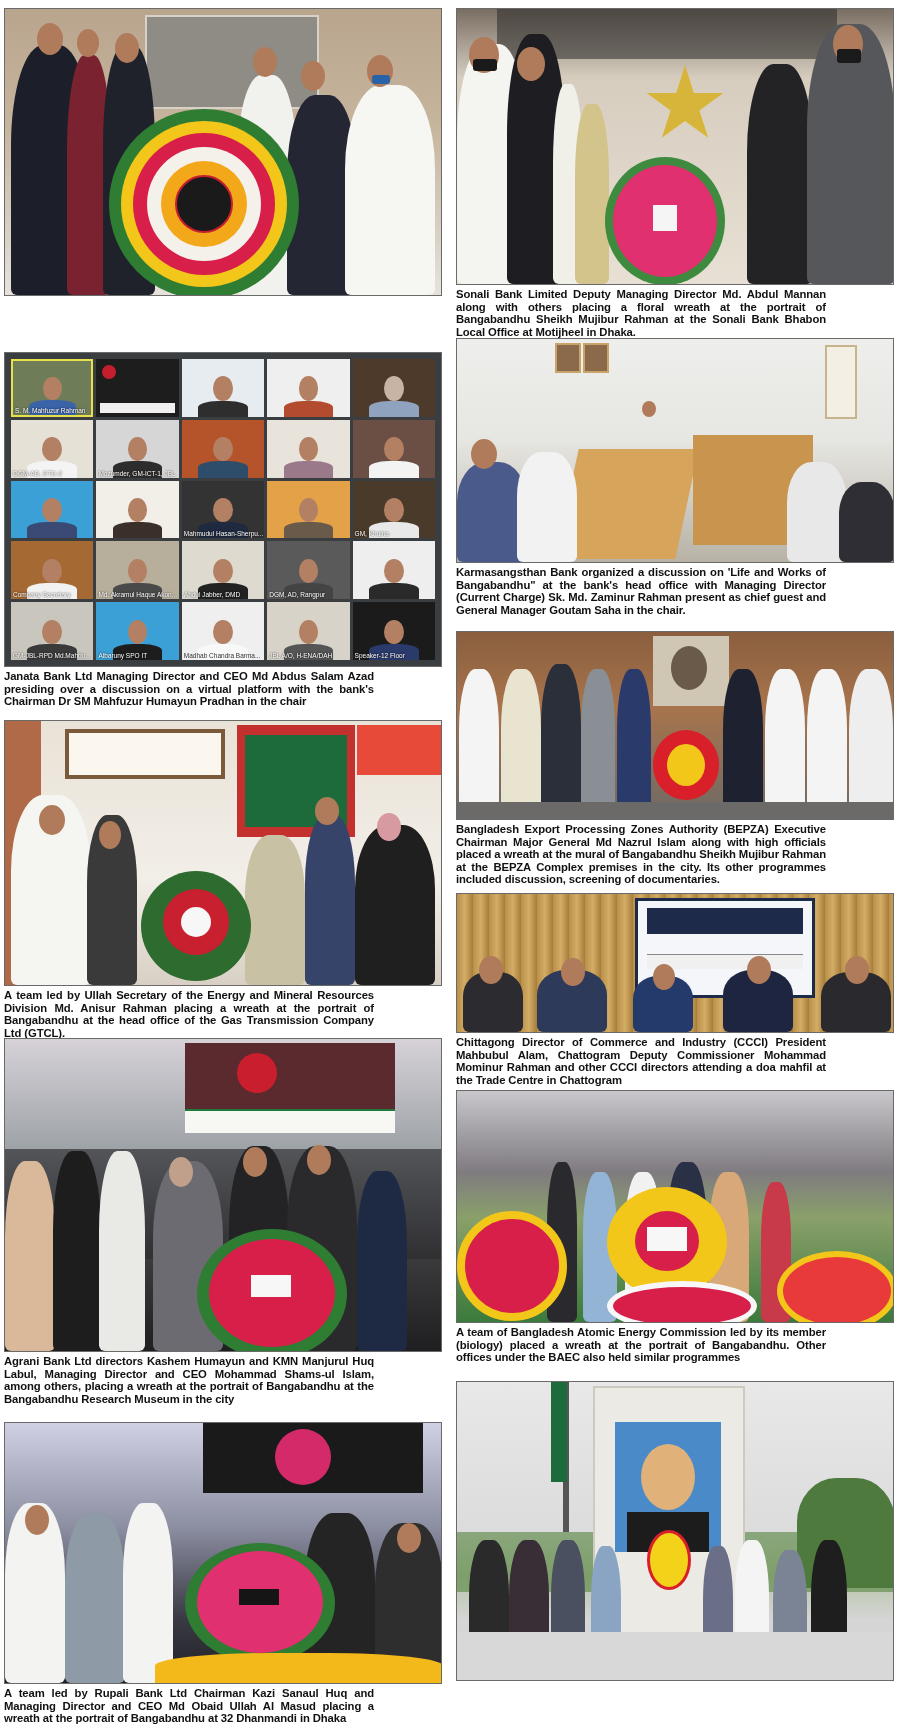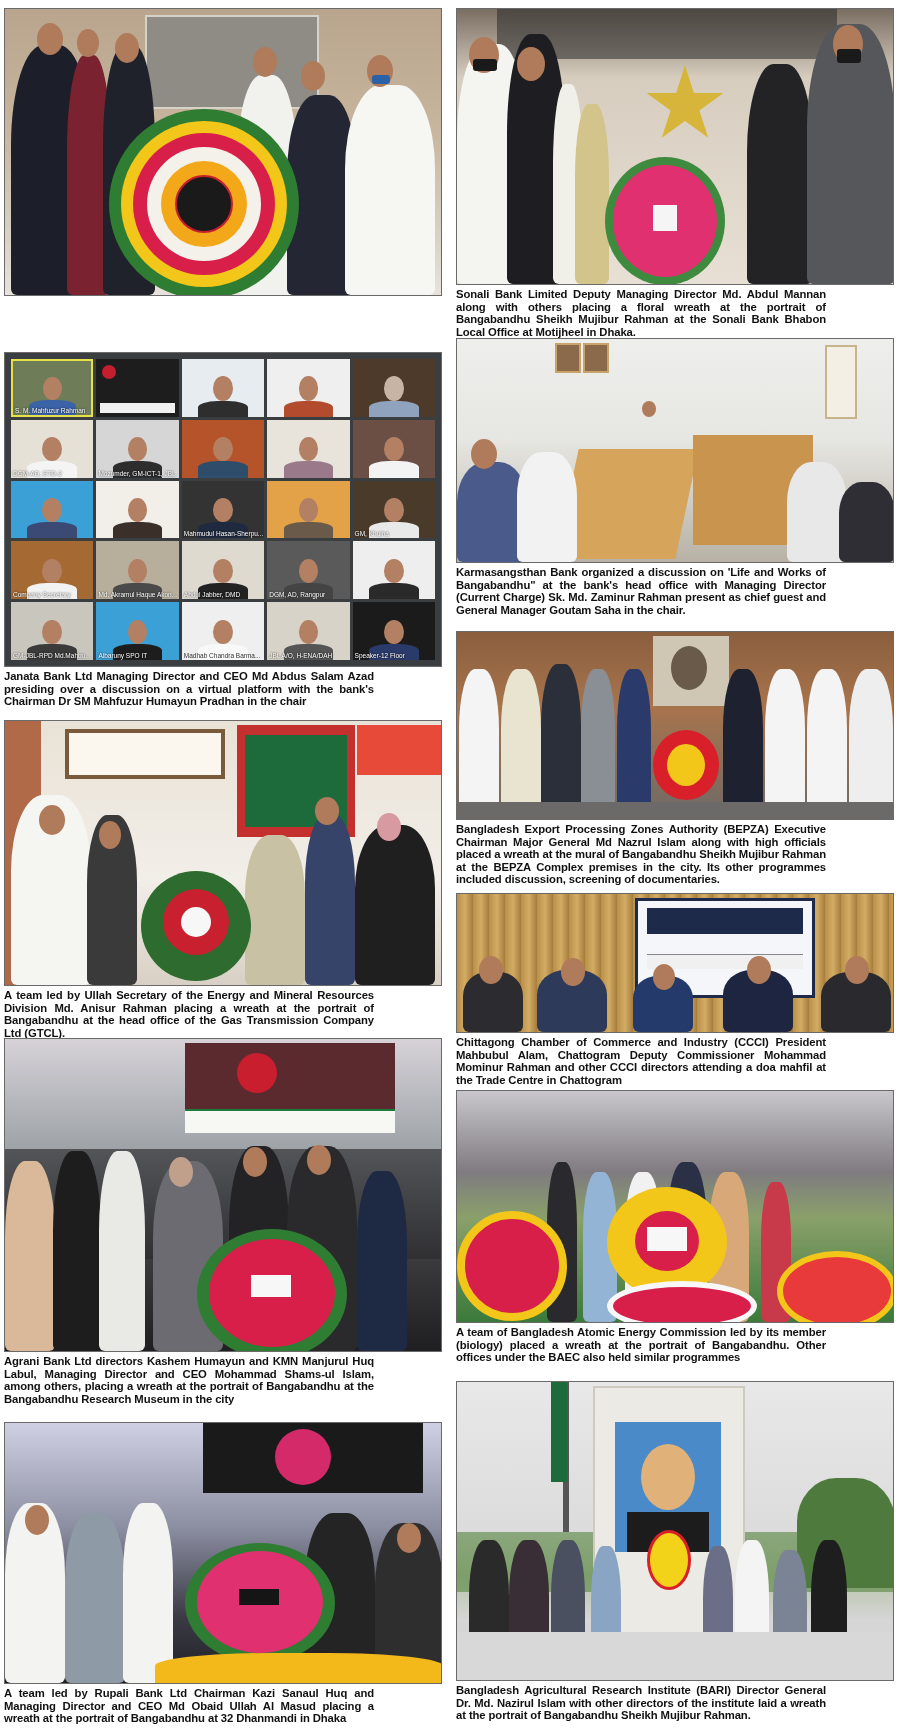--- a/index.html
+++ b/index.html
@@ -323,21 +323,21 @@
       <div class="person" style="left:80px;width:70px;height:62px;background:#2e3a5a;"></div>
       <div class="person" style="left:176px;width:60px;height:56px;background:#243a6a;"></div>
       <div class="person" style="left:266px;width:70px;height:62px;background:#1e2540;"></div>
       <div class="person" style="left:364px;width:70px;height:60px;background:#2a2a2e;"></div>
       <div class="head" style="left:22px;top:62px;width:24px;height:28px;"></div>
       <div class="head" style="left:104px;top:64px;width:24px;height:28px;"></div>
       <div class="head" style="left:196px;top:70px;width:22px;height:26px;"></div>
       <div class="head" style="left:290px;top:62px;width:24px;height:28px;"></div>
       <div class="head" style="left:388px;top:62px;width:24px;height:28px;"></div>
     </div>
-    <div class="caption">Chittagong Chamber of Commerce and Industry (CCCI) President Mahbubul Alam, Chattogram Deputy Commissioner Mohammad Mominur Rahman and other CCCI directors attending a doa mahfil at the Trade Centre in Chattogram</div>
+    <div class="caption">Chittagong Director of Commerce and Industry (CCCI) President Mahbubul Alam, Chattogram Deputy Commissioner Mohammad Mominur Rahman and other CCCI directors attending a doa mahfil at the Trade Centre in Chattogram</div>
   </div>
 
   <div class="item" style="top:1090px;">
     <div class="photo" style="height:233px;">
       <div class="scene" style="background:linear-gradient(180deg,#c9c7cc 0%,#7f7b80 35%,#8aa06a 55%,#3a7a3a 100%);"></div>
       <div class="person" style="left:90px;width:30px;height:160px;background:#2a2a2e;"></div>
       <div class="person" style="left:126px;width:34px;height:150px;background:#93b4d4;"></div>
       <div class="person" style="left:168px;width:36px;height:150px;background:#f1f1f1;"></div>
       <div class="person" style="left:210px;width:40px;height:160px;background:#2a3046;"></div>
       <div class="person" style="left:252px;width:40px;height:150px;background:#d8a878;"></div>
@@ -367,15 +367,14 @@
       <div class="person" style="left:12px;width:40px;height:140px;background:#2a2a2a;"></div>
       <div class="person" style="left:52px;width:40px;height:140px;background:#3a2e36;"></div>
       <div class="person" style="left:94px;width:34px;height:140px;background:#4a5060;"></div>
       <div class="person" style="left:134px;width:30px;height:134px;background:#8aa4c4;"></div>
       <div class="person" style="left:246px;width:30px;height:134px;background:#6a6e86;"></div>
       <div class="person" style="left:278px;width:34px;height:140px;background:#f4f4f4;"></div>
       <div class="person" style="left:316px;width:34px;height:130px;background:#7a8494;"></div>
       <div class="person" style="left:354px;width:36px;height:140px;background:#1e1e1e;"></div>
       <div class="banner" style="left:0;top:250px;width:438px;height:50px;background:#d8d8d8;"></div>
     </div>
-    <div class="caption">Bangladesh Agricultural Research Institute (BARI) Director General Dr. Md. Nazirul Islam with other directors of the institute laid a wreath at the portrait of Bangabandhu Sheikh Mujibur Rahman.</div>
   </div>
 </div>
 
 </body></html>

